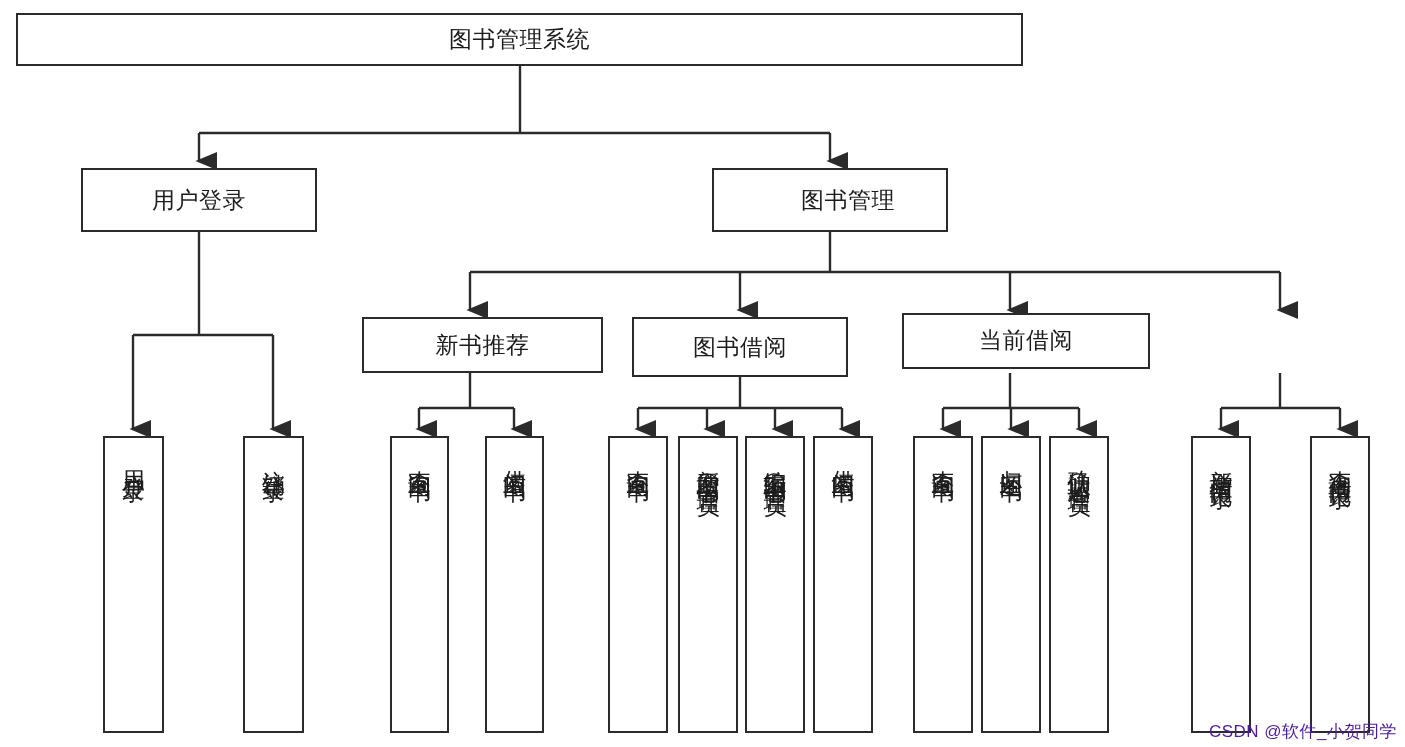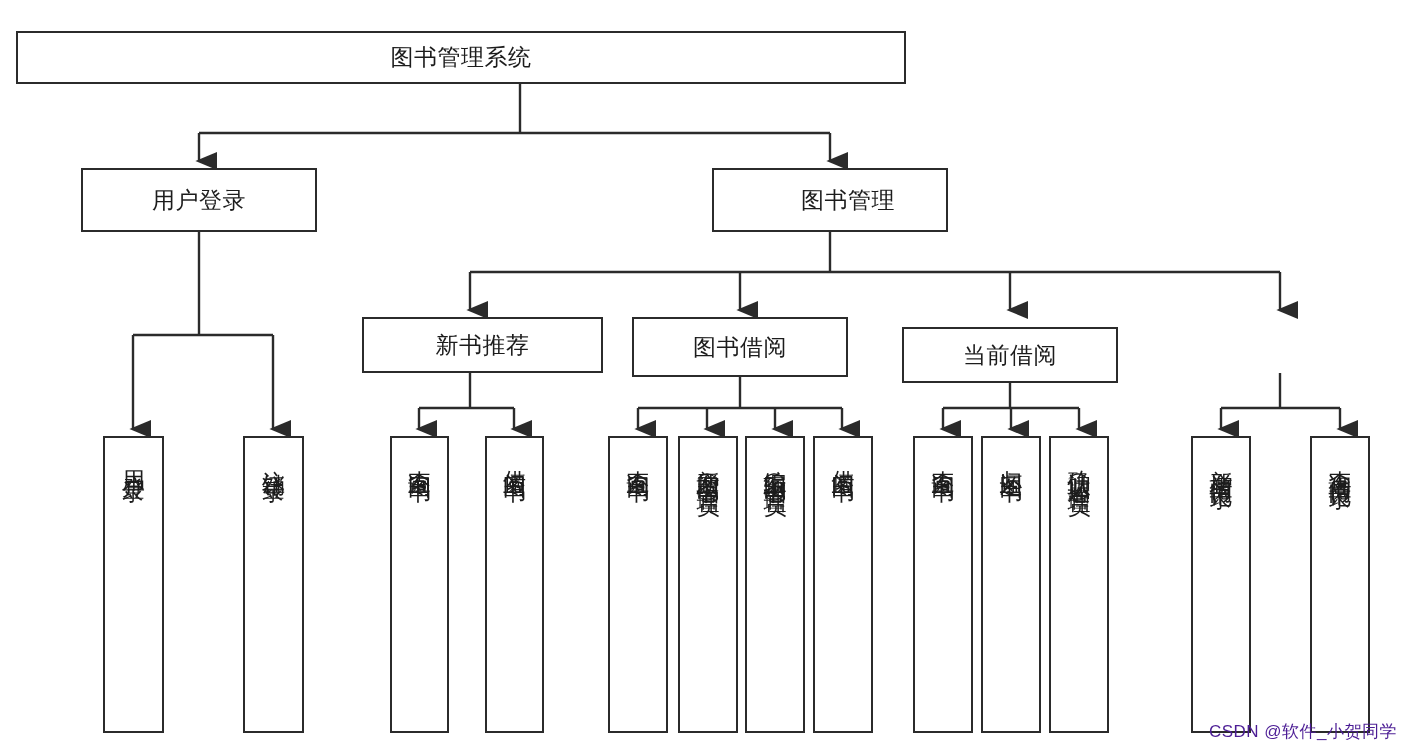--- a/index.html
+++ b/index.html
@@ -125,41 +125,41 @@
       <path d="M 1011 408 L 1011 429" marker-end="url(#arrow)"></path>
       <path d="M 1079 408 L 1079 429" marker-end="url(#arrow)"></path>
 
       <path d="M 1280 373 L 1280 408"></path>
       <path d="M 1221 408 L 1340 408"></path>
       <path d="M 1221 408 L 1221 429" marker-end="url(#arrow)"></path>
       <path d="M 1340 408 L 1340 429" marker-end="url(#arrow)"></path>
     </g>
   </svg>
 
-  <div class="node root horiz" style="left:16px; top:13px; width:890px; height:53px;margin-top:18px;">
+  <div class="node root horiz" style="left:16px; top:13px; width:1007px; height:53px;">
     <span class="lbl">图书管理系统</span>
   </div>
 
   <div class="node horiz" style="left:81px; top:168px; width:236px; height:64px;">
     <span class="lbl">用户登录</span>
   </div>
 
   <div class="node horiz" style="left:712px; top:168px; width:236px; height:64px;padding-left:36px;">
     <span class="lbl">图书管理</span>
   </div>
 
   <div class="node horiz" style="left:362px; top:317px; width:241px; height:56px;">
     <span class="lbl">新书推荐</span>
   </div>
 
   <div class="node horiz" style="left:632px; top:317px; width:216px; height:60px;">
     <span class="lbl">图书借阅</span>
   </div>
 
-  <div class="node horiz" style="left:902px; top:327px; width:216px; height:56px;">
+  <div class="node horiz" style="left:902px; top:313px; width:248px; height:56px;font-family:Liberation Serif, serif;">
     <span class="lbl">当前借阅</span>
   </div>
 
 
   <div class="node vert" style="left:103px; top:436px; width:61px; height:297px;">
     <span class="lbl">用户登录</span>
   </div>
 
   <div class="node vert" style="left:243px; top:436px; width:61px; height:297px;">
     <span class="lbl">注销登录</span>

